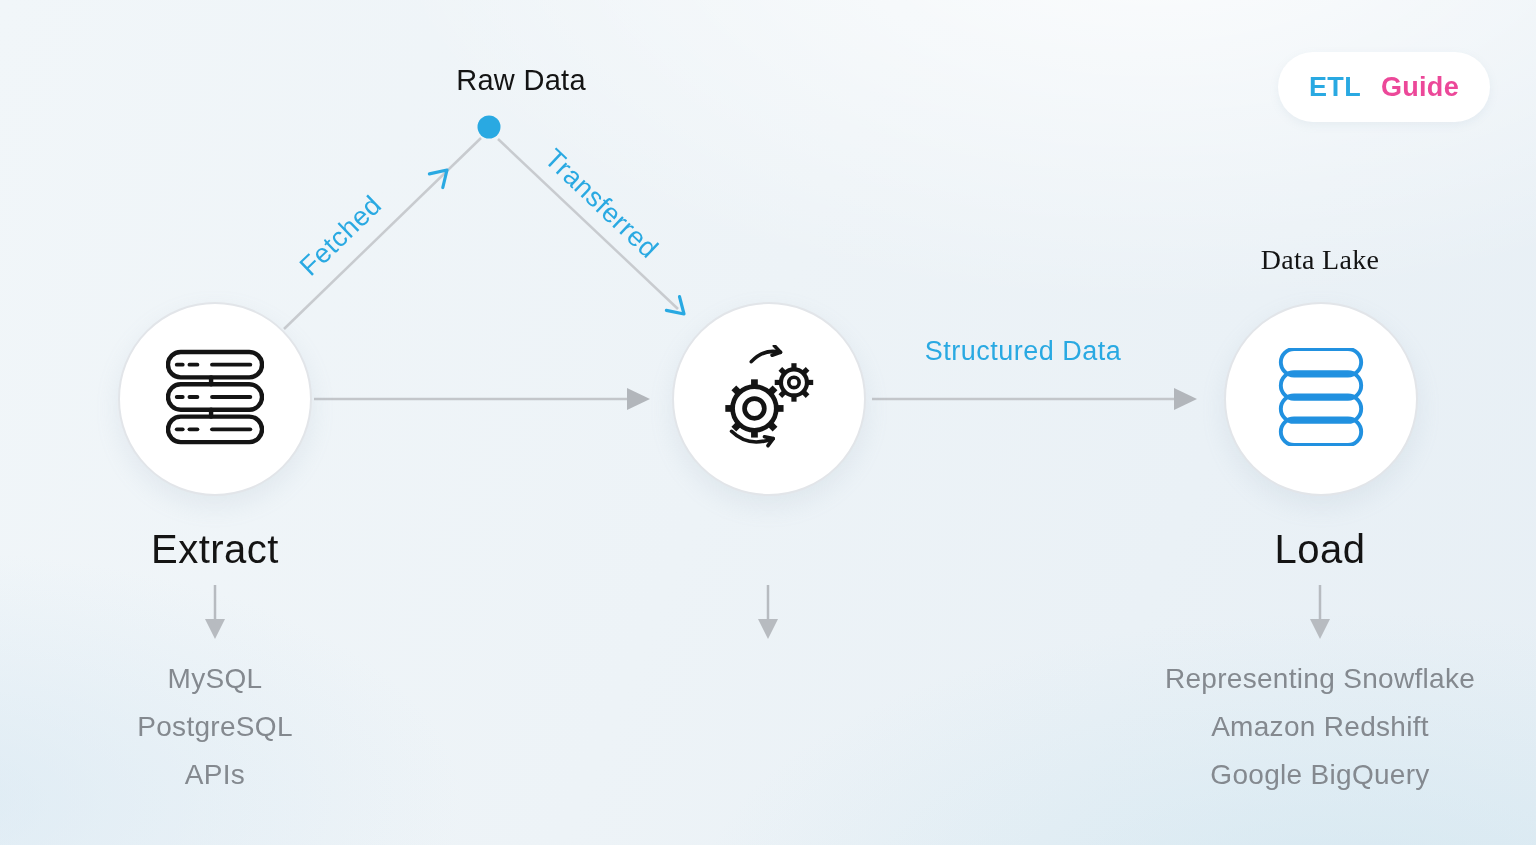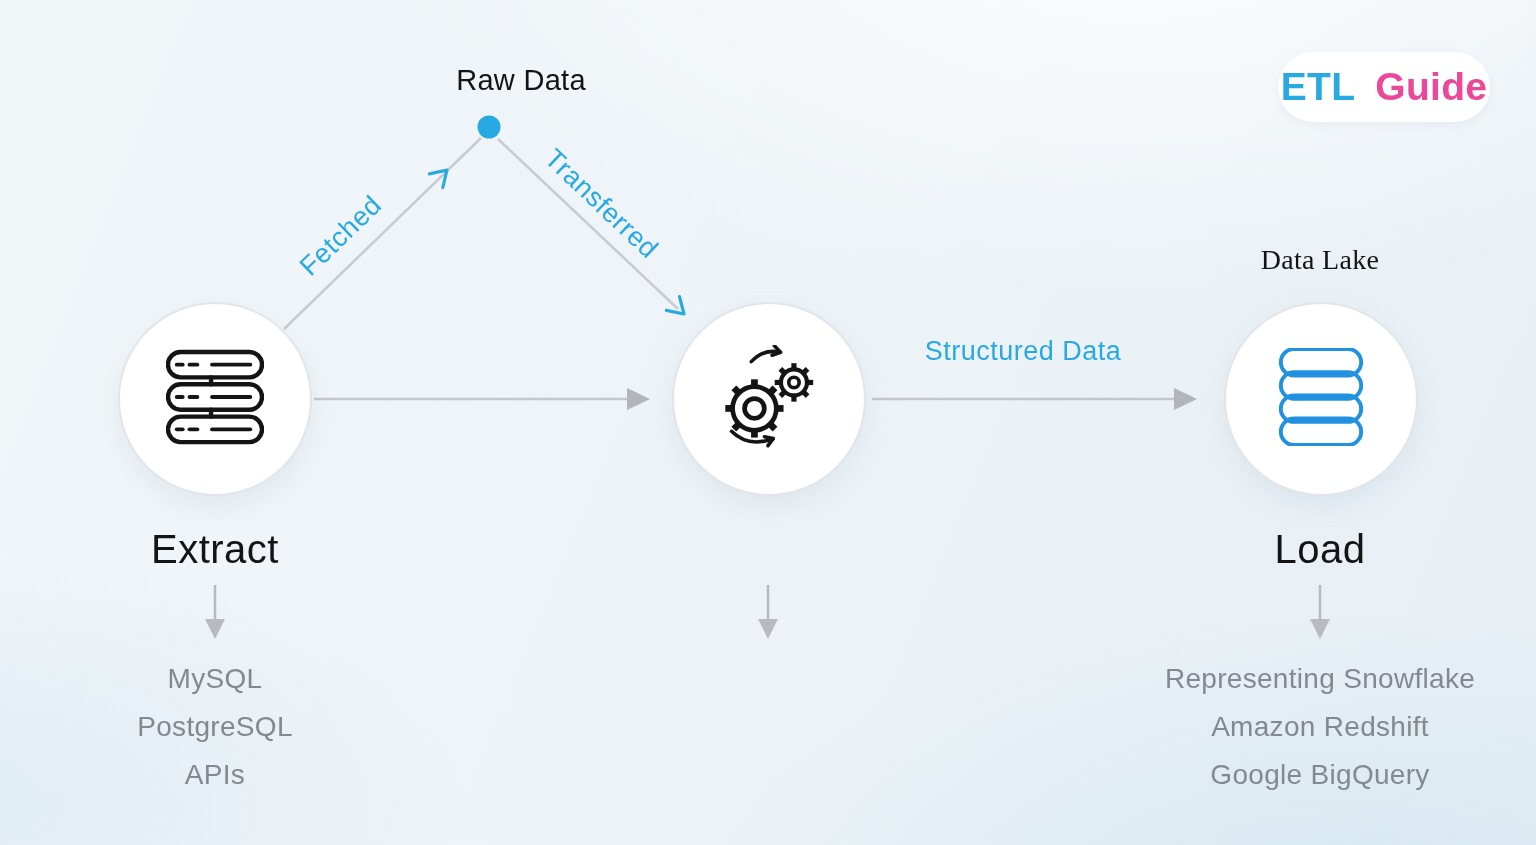--- a/index.html
+++ b/index.html
@@ -18,21 +18,21 @@
       linear-gradient(112deg, #f1f6f9 0%, #edf3f7 48%, #e7eff5 100%);
   }
   .connector-layer { position: absolute; left: 0; top: 0; pointer-events: none; }
 
   .badge {
     position: absolute; left: 1278px; top: 52px;
     width: 212px; height: 70px; border-radius: 36px;
     background: #ffffff;
     box-shadow: 0 3px 10px rgba(130,155,175,0.10);
     display: flex; align-items: center; justify-content: center; gap: 20px;
-    font-size: 39px; font-weight: 700; letter-spacing: 0.3px;
+    font-size: 27px; font-weight: 700; letter-spacing: 0.3px;
   }
   .badge .etl { color: #29a9e2; }
   .badge .guide { color: #ec4899; }
 
   .node-circle {
     position: absolute;
     width: 194px; height: 194px; border-radius: 50%;
     background: #ffffff;
     border: 2px solid #e2e5e9;
     box-shadow: 0 10px 24px rgba(140,165,185,0.14);

